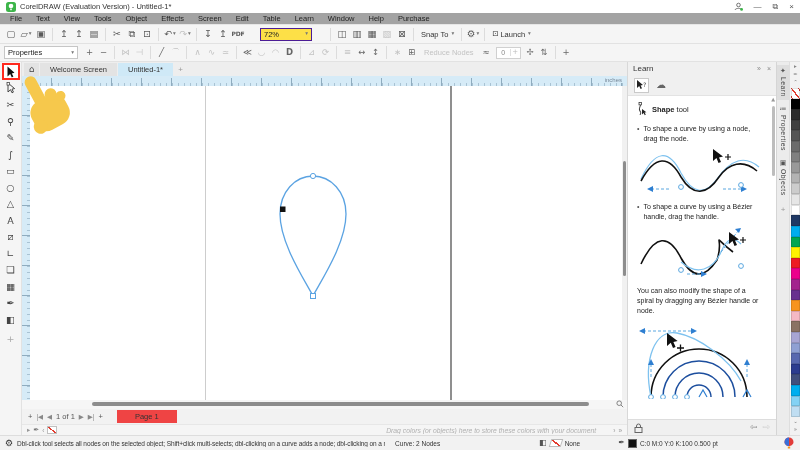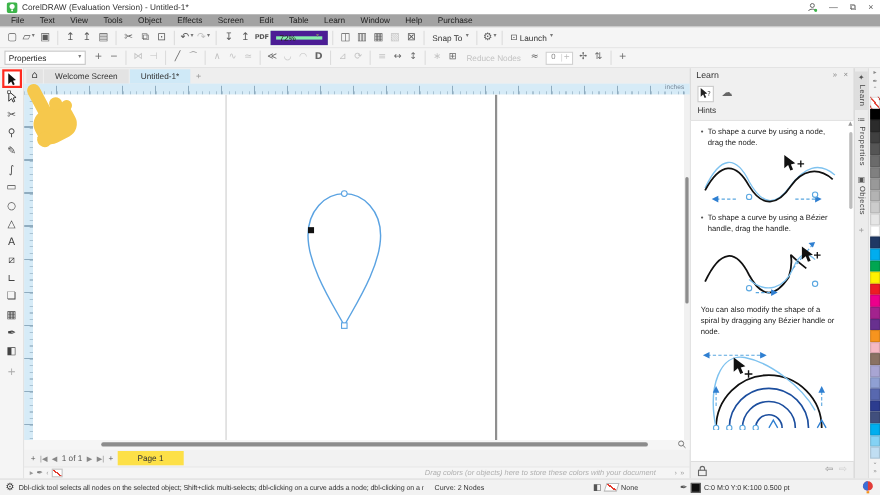--- a/index.html
+++ b/index.html
@@ -16,21 +16,21 @@
   .wincontrols span{cursor:default}
   
   .menubar{height:12px;background:#a3a3a3;border-bottom:1px solid #e6e6e6;display:flex;align-items:center;padding-left:3px;flex:0 0 auto}
   .menu-item{padding:0 7px;font-size:7.5px;color:#222}
   
   .toolbar{height:19px;background:#f5f5f5;border-bottom:1px solid #e2e2e2;display:flex;align-items:center;padding:0 4px;gap:1px;flex:0 0 auto}
   .tb-icon{min-width:14px;height:15px;display:inline-flex;align-items:center;justify-content:center;font-size:9.5px;color:#5a5a5a;position:relative}
   .txtico{font-size:6px;font-weight:bold;letter-spacing:-.2px}
   .car{font-size:5.5px;color:#777;margin-left:1px}
   .sep{width:1px;height:13px;background:#dcdcdc;margin:0 3px;flex:0 0 auto}
-  .zoom-combo{width:52px;height:13px;background:#86efac;border:5px solid #4c1d95;display:flex;align-items:center;font-size:7.5px;padding:0 3px;margin:0 0}
+  .zoom-combo{width:52px;height:13px;background:#fde047;border:1px solid #4c1d95;display:flex;align-items:center;font-size:7.5px;padding:0 3px;margin:0 14px}
   .zoom-combo .car{margin-left:auto}
   .dropdown{display:flex;align-items:center;gap:2px;font-size:7.5px;color:#333;padding:0 3px}
   
   .propbar{height:18px;background:#f5f5f5;border-bottom:1px solid #e2e2e2;display:flex;align-items:center;padding:0 4px;gap:1px;flex:0 0 auto}
   .combo{width:74px;height:13px;background:#fff;border:1px solid #c6c6c6;display:flex;align-items:center;font-size:7.5px;padding:0 3px;margin-right:4px}
   .combo .car{margin-left:auto}
   .pb-icon{min-width:13px;height:14px;display:inline-flex;align-items:center;justify-content:center;font-size:8.5px;color:#666}
   .pb-label{font-size:7.5px;margin:0 5px}
   .spinbox{display:flex;align-items:center;border:1px solid #d0d0d0;background:#fff;height:12px;margin:0 2px}
   .spinbox .v{width:14px;text-align:center;font-size:7px;color:#888;border-right:1px solid #e0e0e0}
@@ -62,21 +62,21 @@
   .canvas{flex:1;background:#ffffff;position:relative;overflow:hidden}
   .pageline-l{position:absolute;left:175px;top:0;bottom:0;width:1px;background:#cdcdcd}
   .pageline-r{position:absolute;left:420px;top:0;bottom:0;width:2px;background:#8f8f8f}
   .vscroll{width:5px;background:#f1f1f1;position:relative;flex:0 0 auto}
   .vthumb{position:absolute;left:1px;top:75px;height:115px;width:3px;background:#8d8d8d;border-radius:2px}
   .hscrollrow{height:9px;background:#f6f6f6;position:relative;flex:0 0 auto}
   .hthumb{position:absolute;left:70px;right:38px;top:2px;height:4px;background:#8d8d8d;border-radius:2px}
   .hmag{position:absolute;right:3px;top:0px}
   .pagerow{height:15px;background:#f2f2f2;display:flex;align-items:center;gap:4px;padding-left:6px;font-size:7.5px;color:#555;flex:0 0 auto}
   .pagerow .nav{font-size:6.5px;color:#888}
-  .pagetab{height:13px;background:#fde047;padding:0 18px;display:flex;align-items:center;color:#333}
+  .pagetab{height:13px;background:#ef4444;padding:0 18px;display:flex;align-items:center;margin-left:10px;color:#333}
   .docpal{height:11px;background:#f5f5f5;border-top:1px solid #e7e7e7;display:flex;align-items:center;gap:3px;padding:0 5px;flex:0 0 auto}
   .docpal .hint{flex:1;text-align:right;font-style:italic;font-size:6.8px;color:#b0b0b0;padding-right:14px;white-space:nowrap;overflow:hidden}
   .noneswatch{width:10px;height:8px;background:#fff;border:1px solid #c0c0c0;
     background-image:linear-gradient(to top right,transparent 44%,#e23b2e 44%,#e23b2e 56%,transparent 56%)}
   .mini{font-size:6.5px;color:#999}
   
   .learn{width:149px;background:#f0f0f0;border-left:1px solid #d8d8d8;display:flex;flex-direction:column;flex:0 0 auto;min-height:0}
   .learn-header{height:13px;display:flex;align-items:center;padding:0 5px;font-size:8px;color:#333;flex:0 0 auto}
   .learn-header .btns{margin-left:auto;display:flex;gap:6px;color:#888;font-size:7px}
   .learn-tools{height:20px;display:flex;align-items:center;gap:7px;padding:0 6px;flex:0 0 auto}
@@ -342,24 +342,31 @@
       </div>
       <div class="learn-tools">
         <span class="hintbtn">
           <svg width="11" height="11" viewBox="0 0 11 11">
             <path d="M1,0 L1,8 L3.2,6 L4.6,9 L6,8.3 L4.6,5.5 L7,5 Z" fill="#222"></path>
             <text x="7" y="7" font-size="6" fill="#333" font-family="DejaVu Sans">?</text>
           </svg>
         </span>
         <span class="explorebtn ico">☁</span>
       </div>
-      <div class="learn-sub">Hints</div>
       <div class="learn-content">
         <span class="lc-up ico">▲</span>
         <div class="lc-scroll"></div>
+        <div class="toolline">
+          <svg width="10" height="14" viewBox="0 0 10 14">
+            <path d="M3,1 C5,3 1,6 3,9 C4.5,11 3,13 3,13" fill="none" stroke="#222" stroke-width="1"></path>
+            <rect x="2" y="0.5" width="2.4" height="2.4" fill="#fff" stroke="#222" stroke-width="0.7"></rect>
+            <path d="M5,7 L5,12.5 L6.6,11 L7.8,13.2 L8.8,12.6 L7.6,10.6 L9.4,10.2 Z" fill="#222"></path>
+          </svg>
+          <span><b>Shape</b><span> tool</span></span>
+        </div>
         <div class="bullet">
             <span class="dot">•</span>
             <span>To shape a curve by using a node, drag the node.</span>
           </div>
         <svg class="ill" width="126" height="50" viewBox="0 0 126 50">
           <path d="M4,32 C18,2 32,2 44,26 C56,48 68,48 80,32 C94,12 108,8 122,20" fill="none" stroke="#7ec2ef" stroke-width="1.2"></path>
           <path d="M4,34 C18,8 32,8 44,30 C56,50 70,48 82,30 C92,16 106,12 120,24" fill="none" stroke="#111" stroke-width="1.6"></path>
           <line x1="14" y1="42" x2="34" y2="42" stroke="#5aa7e0" stroke-width="1" stroke-dasharray="3 2"></line>
           <path d="M10,42 l6,-3 v6 Z" fill="#2f7fd1"></path>
           <line x1="86" y1="42" x2="104" y2="42" stroke="#5aa7e0" stroke-width="1" stroke-dasharray="3 2"></line>

